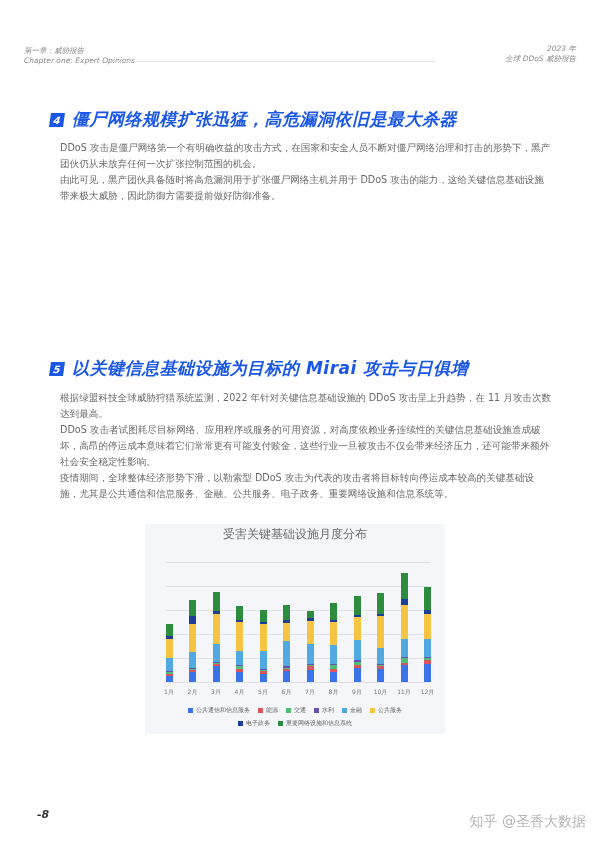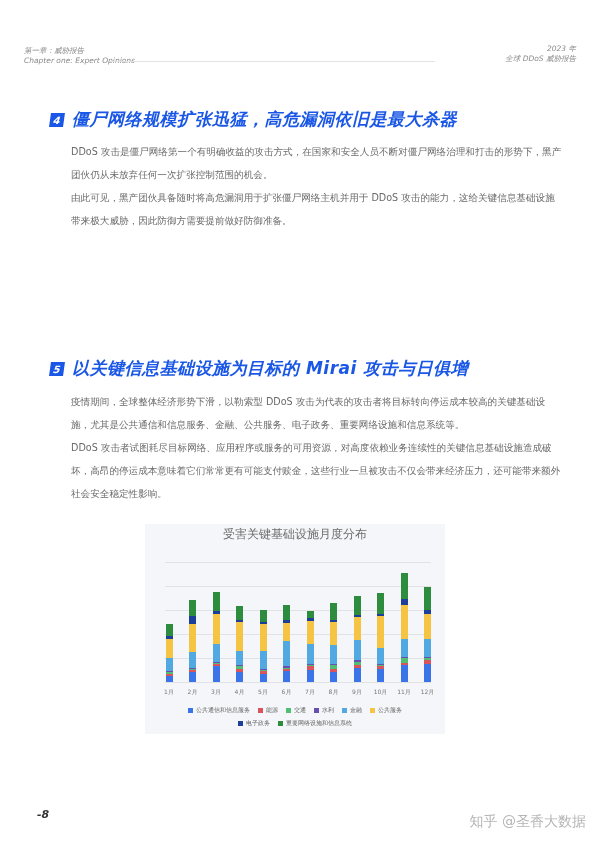--- a/index.html
+++ b/index.html
@@ -5,21 +5,21 @@
   html,body{margin:0;padding:0;}
   body{width:600px;height:848px;background:#ffffff;position:relative;overflow:hidden;
        font-family:"DejaVu Sans","Liberation Sans",sans-serif;color:#555;}
   .hdr-left{position:absolute;left:24px;top:46px;font-style:italic;font-size:7.5px;color:#8a8a8a;line-height:10px;}
   .hdr-right{position:absolute;right:24px;top:44px;font-style:italic;font-size:7.5px;color:#8a8a8a;line-height:10px;text-align:right;}
   .hdr-line{position:absolute;left:110px;right:165px;top:61px;height:1px;background:#e3e3e3;}
   .sec-title{position:absolute;left:50px;display:flex;align-items:center;}
   .badge{width:14px;height:14px;background:#1a57e6;color:#fff;font-size:10px;font-weight:bold;font-style:italic;
          display:flex;align-items:center;justify-content:center;transform:skewX(-8deg);margin-right:8px;}
   .sec-text{font-size:17px;font-weight:bold;font-style:italic;color:#1a57e6;letter-spacing:0.5px;white-space:nowrap;}
-  .body-text{position:absolute;left:71px;width:492px;font-size:9.6px;line-height:23px;color:#6a6a6a;}
+  .body-text{position:absolute;left:60px;width:492px;font-size:9.6px;line-height:16px;color:#6a6a6a;}
   .body-text p{margin:0;}
   .chart-box{position:absolute;left:145px;top:524px;width:300px;height:210px;background:#f4f6f9;}
   .chart-title{position:absolute;left:0;right:0;top:2px;text-align:center;font-size:12px;color:#6c6c6c;}
   .chart-titleline{position:absolute;left:20px;right:14px;top:38px;height:1px;background:#e0e2e6;}
   .grid{position:absolute;left:20px;right:14px;height:1px;background:#e0e2e6;}
   .bar{position:absolute;width:7px;display:flex;flex-direction:column-reverse;}
   .seg{width:100%;}
   .xlab{position:absolute;font-size:6px;color:#777;width:20px;text-align:center;}
   .legend{position:absolute;left:0;right:0;font-size:6px;color:#666;display:flex;justify-content:center;gap:8px;}
   .leg-item{display:flex;align-items:center;gap:3px;white-space:nowrap;}
@@ -47,22 +47,23 @@
 <div class="body-text" style="top:140px;">
   <p>DDoS 攻击是僵尸网络第一个有明确收益的攻击方式，在国家和安全人员不断对僵尸网络治理和打击的形势下，黑产团伙仍从未放弃任何一次扩张控制范围的机会。</p>
   <p>由此可见，黑产团伙具备随时将高危漏洞用于扩张僵尸网络主机并用于 DDoS 攻击的能力，这给关键信息基础设施带来极大威胁，因此防御方需要提前做好防御准备。</p>
 </div>
 
 <div class="sec-title" style="top:357px;">
   <div class="badge">5</div>
   <div class="sec-text">以关键信息基础设施为目标的 Mirai 攻击与日俱增</div>
 </div>
 <div class="body-text" style="top:390px;">
+  <p>根据绿盟科技全球威胁狩猎系统监测，2022 年针对关键信息基础设施的 DDoS 攻击呈上升趋势，在 11 月攻击次数达到最高。</p>
+  <p>DDoS 攻击者试图耗尽目标网络、应用程序或服务的可用资源，对高度依赖业务连续性的关键信息基础设施造成破坏，高昂的停运成本意味着它们常常更有可能支付赎金，这些行业一旦被攻击不仅会带来经济压力，还可能带来额外社会安全稳定性影响。</p>
   <p>疫情期间，全球整体经济形势下滑，以勒索型 DDoS 攻击为代表的攻击者将目标转向停运成本较高的关键基础设施，尤其是公共通信和信息服务、金融、公共服务、电子政务、重要网络设施和信息系统等。</p>
-  <p>DDoS 攻击者试图耗尽目标网络、应用程序或服务的可用资源，对高度依赖业务连续性的关键信息基础设施造成破坏，高昂的停运成本意味着它们常常更有可能支付赎金，这些行业一旦被攻击不仅会带来经济压力，还可能带来额外社会安全稳定性影响。</p>
 </div>
 
 <div class="chart-box">
   <div class="chart-title">受害关键基础设施月度分布</div>
   <div class="chart-titleline"></div>
   <div id="plot"></div>
   <div class="legend" style="top:182px;" id="legend1">
       <span class="leg-item">
         <span class="leg-sw" style="background: rgb(59, 115, 232);"></span>
         <span>公共通信和信息服务</span>

